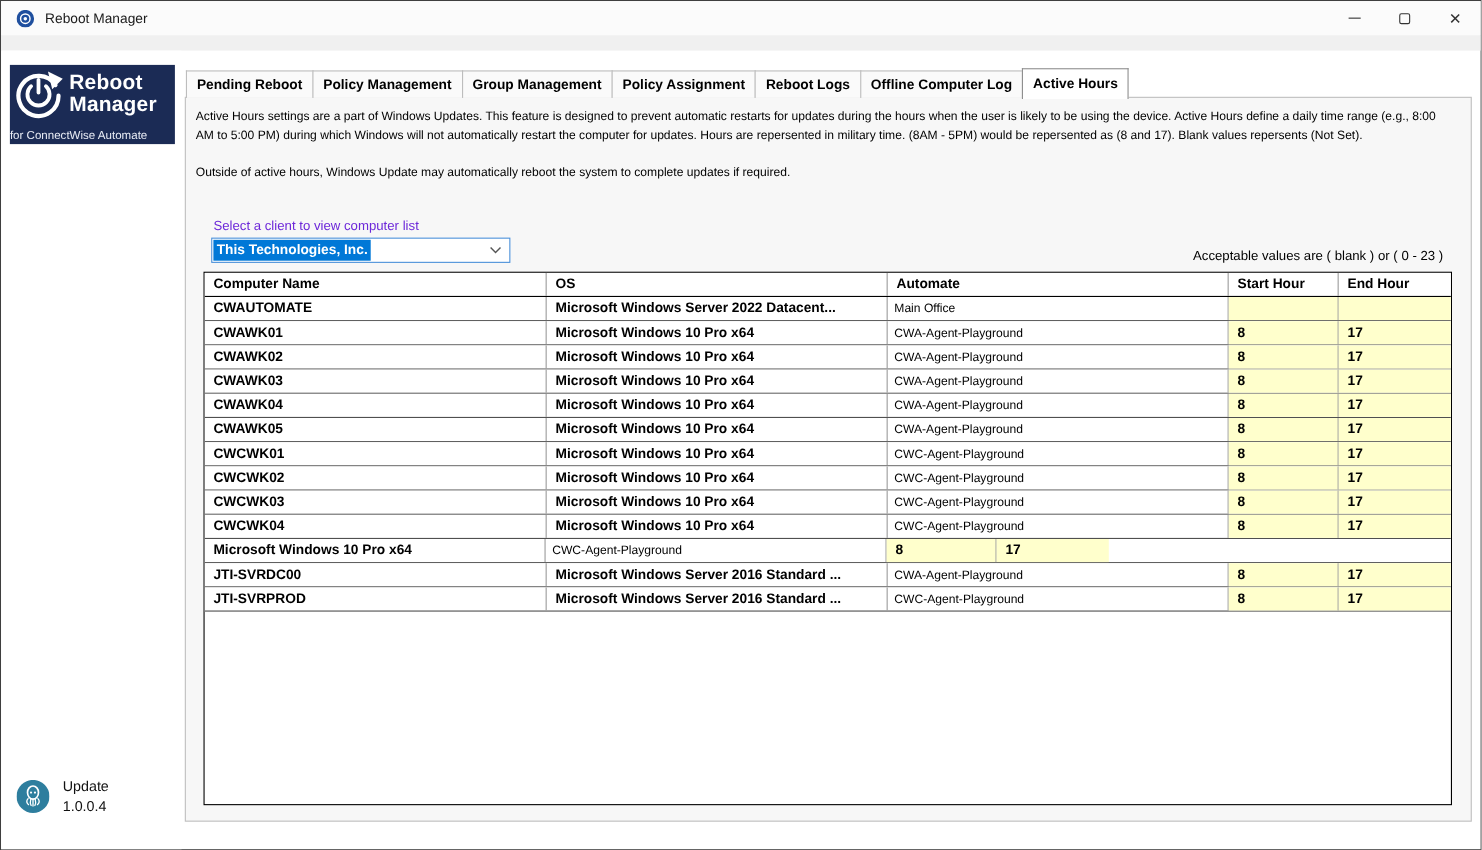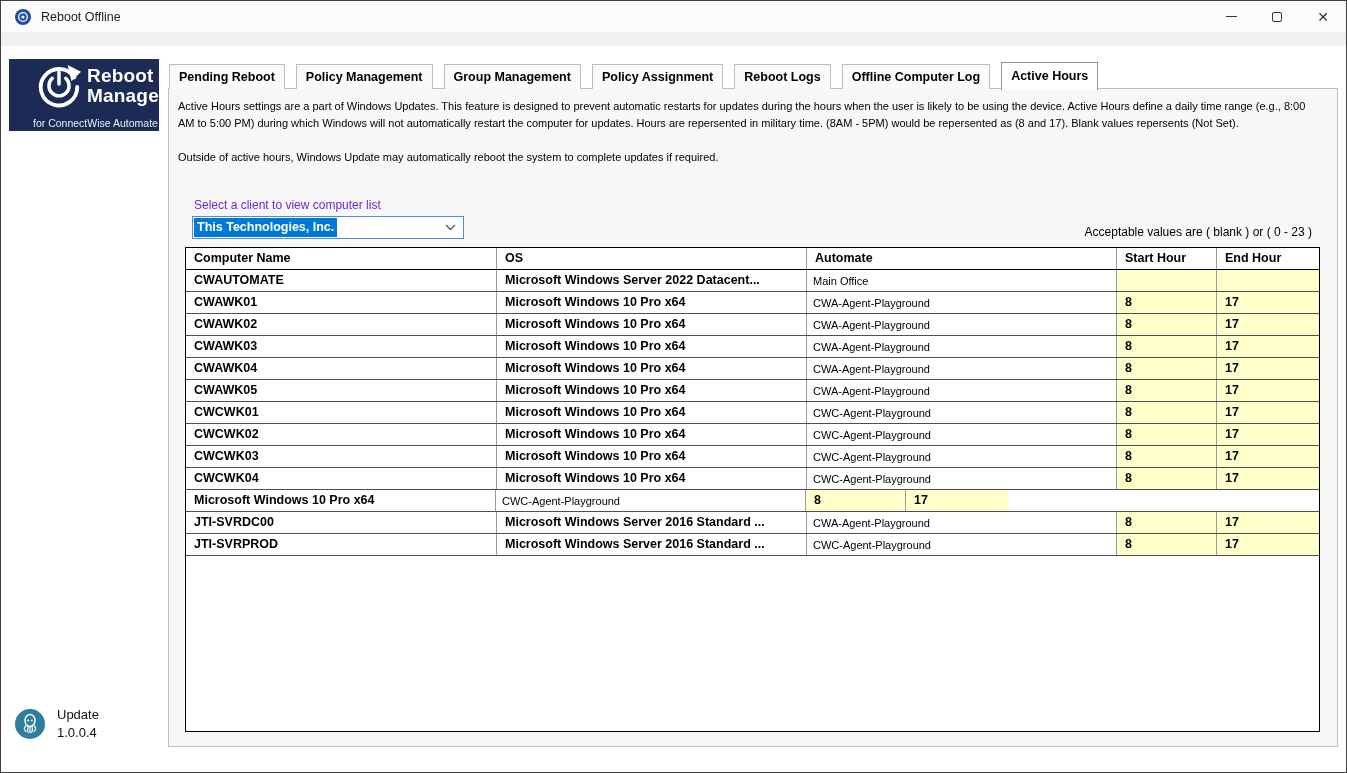--- a/index.html
+++ b/index.html
@@ -19,31 +19,31 @@
     color:#1a1a1a; cursor:default; }
   .glyph-min { width:11px; height:1px; background:#333; display:block; }
   .glyph-max { width:10px; height:10px; border:1px solid #333; border-radius:2px; display:block; }
   .glyph-close { font-size:14px; line-height:14px; color:#333; }
 
   .menustrip { position:absolute; left:0; top:31px; right:0; height:14px; background:#f0f0f0; }
 
   
   .sidebar { position:absolute; left:0; top:45px; bottom:0; width:164px; background:#ffffff; }
   .logo { position:absolute; left:8px; top:13px; width:150px; height:72px;
-    background:#1b2b55; color:#fff;padding-left:24px; }
+    background:#1b2b55; color:#fff; }
   .logo-row { display:flex; align-items:center; padding:4px 2px 0 3px; }
   .logo-icon { width:46px; height:46px; flex:0 0 46px; }
   .logo-name { font-weight:700; font-size:19px; line-height:20px; letter-spacing:0.2px; margin-left:5px; }
   .logo-sub { font-size:10.5px; margin-top:8px; color:#e8ecf5; }
   .version { position:absolute; left:14px; bottom:30px; display:flex; align-items:flex-start; }
   .version-icon { width:30px; height:30px; margin-top:3px; }
   .version-text { margin-left:12px; font-size:13px; color:#111; line-height:18px; }
 
   
-  .tabs { position:absolute; left:168px; top:60px; height:28px; display:flex; align-items:flex-end; z-index:3;gap:12px; }
+  .tabs { position:absolute; left:168px; top:60px; height:28px; display:flex; align-items:flex-end; z-index:3; }
   .tab { height:25px; line-height:24px; padding:0 9px; font-weight:700; font-size:12.5px;
     color:#000; background:#fafafa; border:1px solid #bdbdbd; border-bottom:none;
     margin-right:-1px; cursor:default; white-space:nowrap; }
   .tab.active { height:28px; line-height:27px; background:#ffffff; border-color:#8f8f8f;
     position:relative; z-index:4; margin-bottom:-1px; }
 
   
   .tabpanel { position:absolute; left:167px; top:87px; width:1170px; height:659px;
     background:#f7f7f7; border:1px solid #bfbfbf; z-index:1; }
   .desc { position:absolute; left:9px; top:9px; width:1140px; font-size:11px;
@@ -76,21 +76,21 @@
 <div class="window">
 
   <div class="titlebar">
     <span class="titlebar-icon">
       <svg viewBox="0 0 16 16" width="16" height="16">
         <circle cx="8" cy="8" r="8" fill="#1f4f9e"></circle>
         <circle cx="8" cy="8" r="4.3" fill="none" stroke="#fff" stroke-width="1.3"></circle>
         <circle cx="8" cy="8" r="1.6" fill="#fff"></circle>
       </svg>
     </span>
-    <span class="titlebar-title">Reboot Offline</span>
+    <span class="titlebar-title">Reboot Manager</span>
     <div class="win-controls">
       <div class="win-btn">
           <span class="glyph-min"></span>
         </div>
       <div class="win-btn">
           <span class="glyph-max"></span>
         </div>
       <div class="win-btn">
           <span class="glyph-close">✕</span>
         </div>

